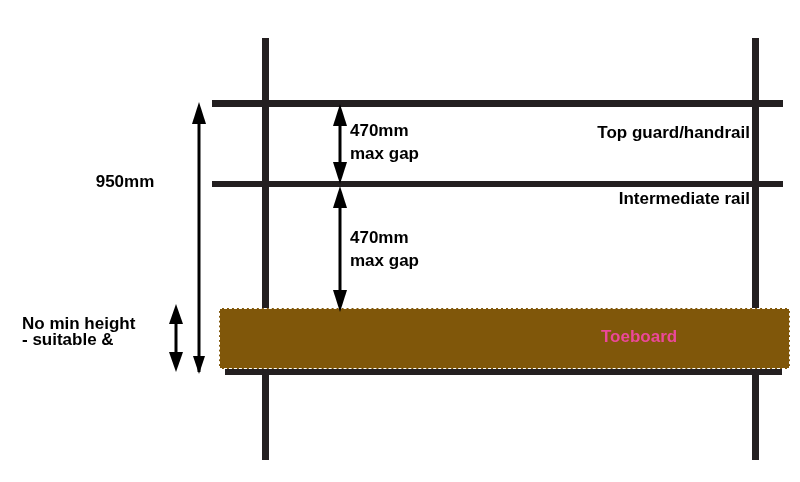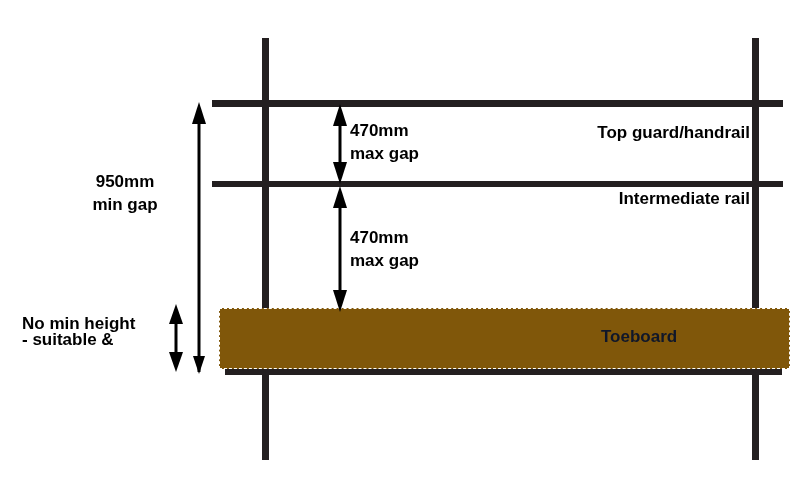--- a/index.html
+++ b/index.html
@@ -44,21 +44,21 @@
     position: absolute;
     background: #80570a;
     border: 1px dashed #ffffff;
     box-sizing: border-box;
   }
   .toeboard-label {
     position: absolute;
     font-family: "Liberation Sans", sans-serif;
     font-weight: bold;
     font-size: 17px;
-    color: #0f172a;
+    color: #ec4899;
     white-space: pre;
   }
   .baseline {
     position: absolute;
     background: #231f20;
   }
   .dim-svg {
     position: absolute;
     overflow: visible;
   }
@@ -118,18 +118,17 @@
 
   <div class="lbl right" style="left:450px; top:187px; width:300px;">Intermediate rail</div>
 
   <div class="lbl" style="left:350px; top:119px;">470mm</div>
   <div class="lbl" style="left:350px; top:142px;">max gap</div>
 
   <div class="lbl" style="left:350px; top:226px;">470mm</div>
   <div class="lbl" style="left:350px; top:249px;">max gap</div>
 
   <div class="lbl center" style="left:60px; top:170px; width:130px;">950mm</div>
-  <div class="lbl center" style="left:60px; top:193px; width:130px;">min gap</div>
 
   <div class="lbl" style="left:22px; top:312px;">No min height</div>
   <div class="lbl" style="left:22px; top:328px;">- suitable &amp;</div>
 
 </div>
 
 </body></html>

